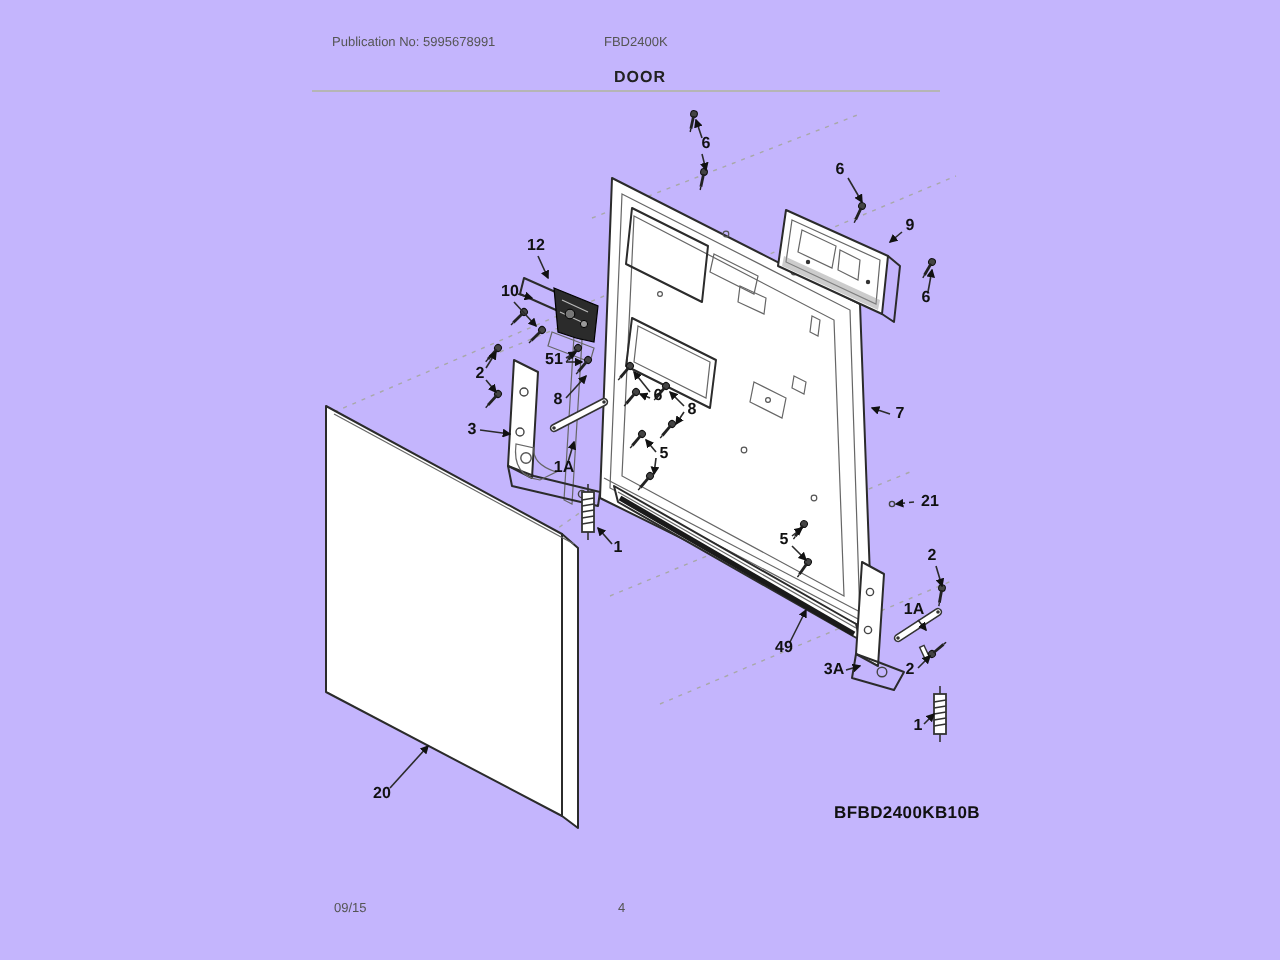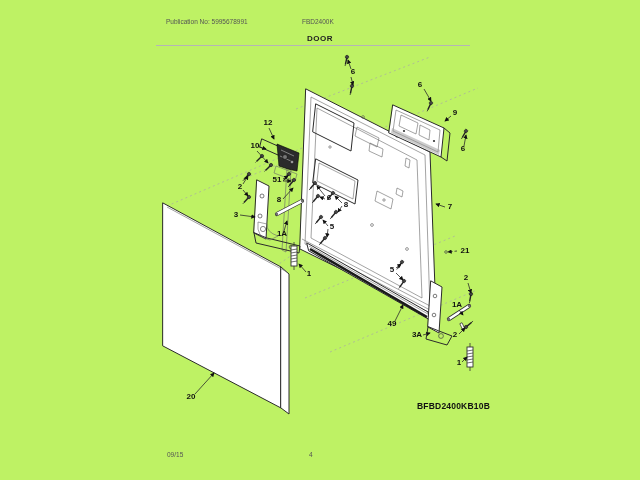--- a/index.html
+++ b/index.html
@@ -1,16 +1,16 @@
 <!DOCTYPE html>
 <html><head>
 <meta charset="utf-8">
 <style>
   html,body{margin:0;padding:0;background:#fff;}
-  .page{position:relative;width:640px;height:480px;background:#bef264;overflow:hidden;
+  .page{position:relative;width:640px;height:480px;background:#c4b5fd;overflow:hidden;
         font-family:"Liberation Sans","DejaVu Sans",sans-serif;color:#333;}
   .hdr-pub{position:absolute;left:166px;top:18px;font-size:6.5px;color:#555;}
   .hdr-model{position:absolute;left:302px;top:18px;font-size:6.5px;color:#555;}
   .hdr-title{position:absolute;left:250px;top:34px;width:140px;text-align:center;
              font-size:8px;font-weight:bold;color:#222;letter-spacing:.5px;}
   .hdr-rule{position:absolute;left:156px;top:45px;width:314px;border-top:1px solid #b5b5b5;}
   .code-label{position:absolute;left:417px;top:401px;font-size:8.5px;font-weight:bold;color:#111;letter-spacing:.2px;}
   .ftr-date{position:absolute;left:167px;top:451px;font-size:6.5px;color:#555;}
   .ftr-page{position:absolute;left:309px;top:451px;font-size:6.5px;color:#555;}
   svg{position:absolute;left:0;top:0;}

